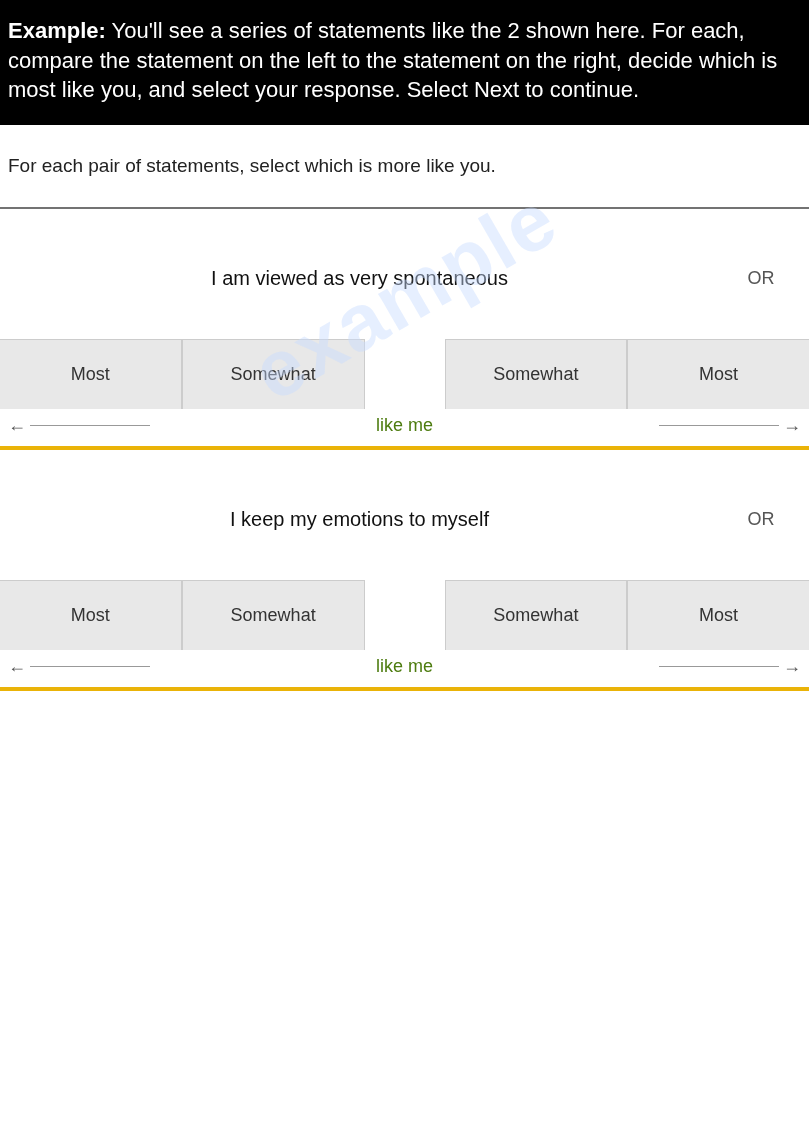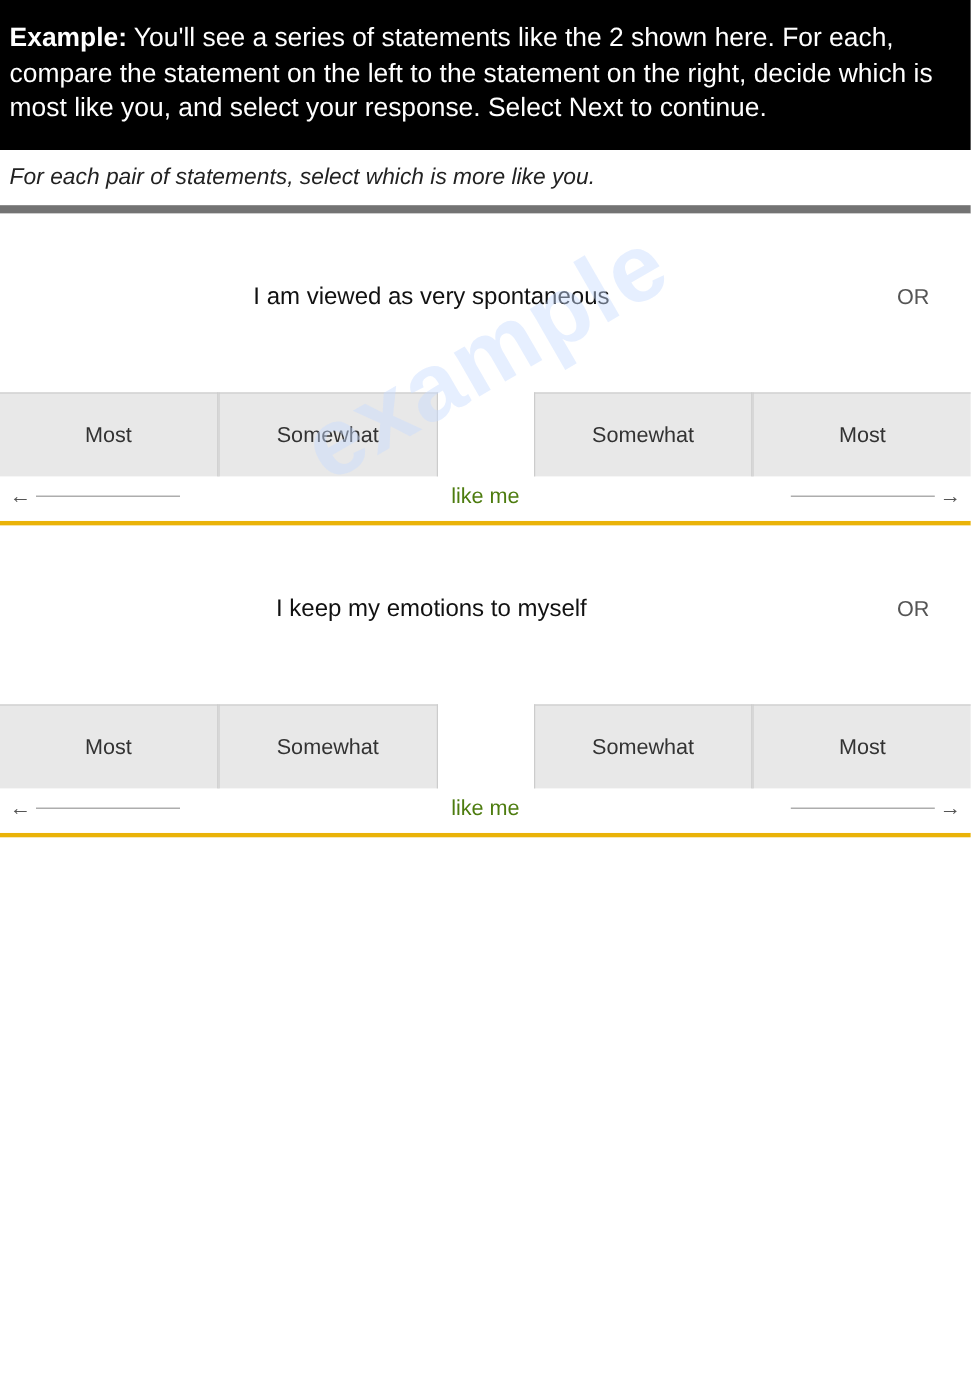--- a/index.html
+++ b/index.html
@@ -28,25 +28,24 @@
       line-height: 1.35;
     }
 
     .header-text strong {
       font-weight: 900;
     }
 
     
     .instruction-bar {
       background: #ffffff;
-      border-bottom: 7px solid #737373;
-      padding: 12px 8px;
+      border-bottom: 2px solid #737373;
+      padding: 30px 8px;
       font-size: 19px;
       color: #222;
-      font-style: italic;
     }
 
     
     .pair-section {
       background: #ffffff;
       border-bottom: 4px solid #eab308;
     }
 
     .statement-row {
       display: flex;
@@ -78,21 +77,20 @@
       font-size: 20px;
       color: #111;
       padding-left: 10px;
     }
 
     
     .buttons-row {
       display: flex;
       align-items: stretch;
       width: 100%;
-      margin-top: 19px;
     }
 
     .btn-left-most {
       flex: 1;
       background: #e8e8e8;
       border: 1px solid #cccccc;
       border-left: none;
       border-bottom: none;
       padding: 24px 8px;
       text-align: center;

